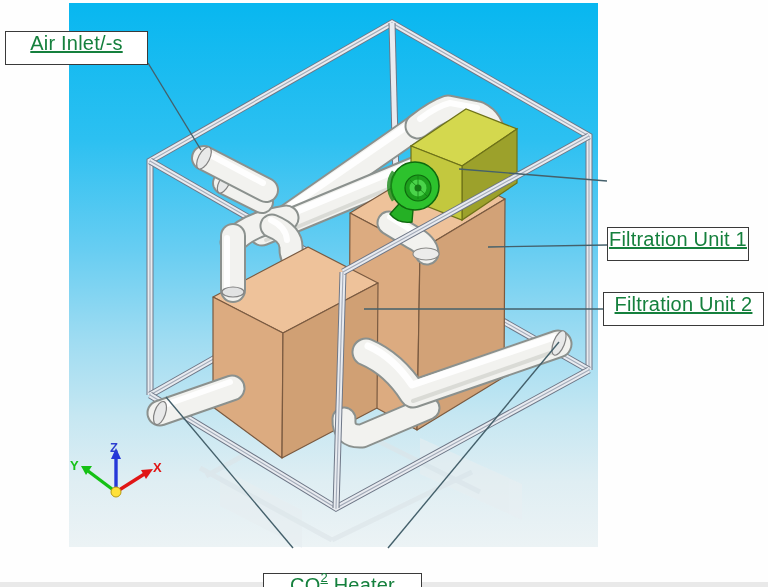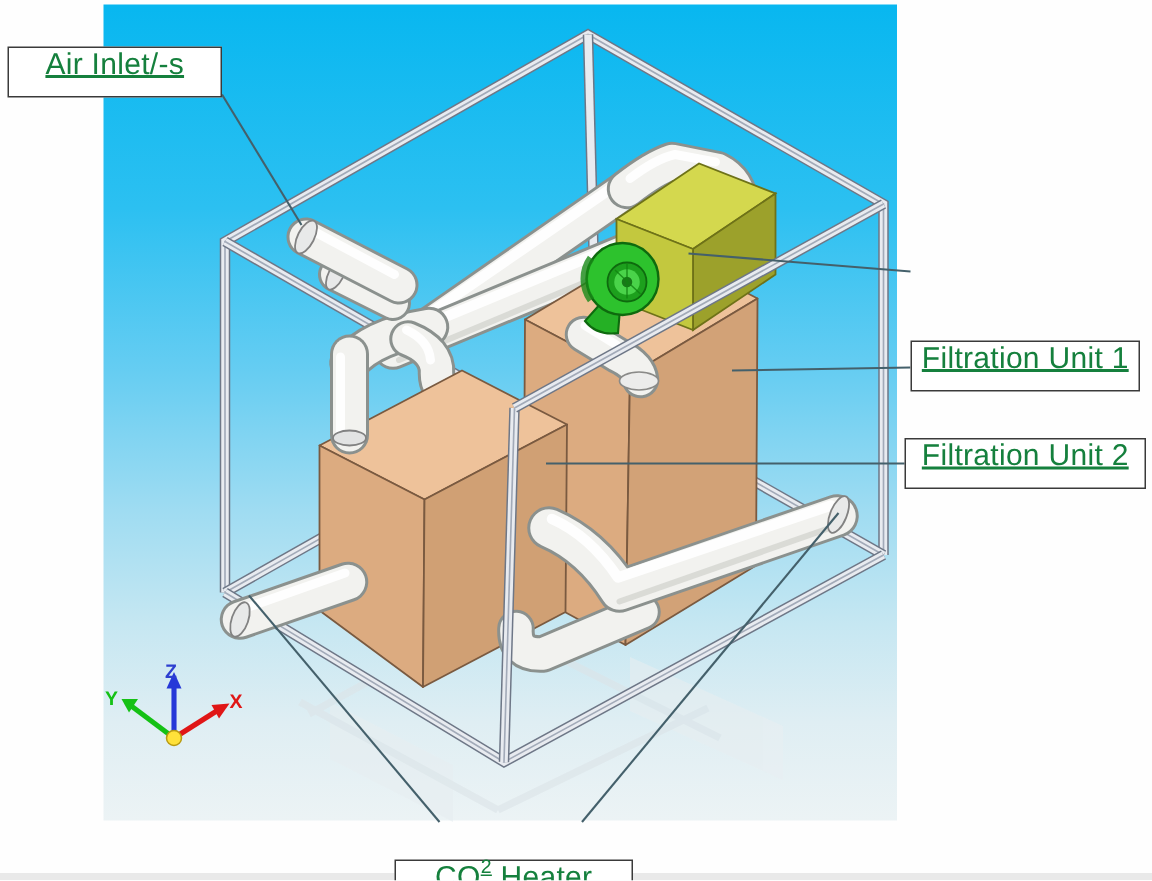--- a/index.html
+++ b/index.html
@@ -192,21 +192,21 @@
     <path class="leader" d="M293 548 L166 397"></path>
     <path class="leader" d="M388 548 L559 342"></path>
   </g>
 </svg>
 
 <div class="label" style="left:5px;top:31px;width:143px;height:34px;">
   <span>Air Inlet/-s</span>
 </div>
 
 
-<div class="label" style="left:607px;top:227px;width:153px;height:34px;">
+<div class="label" style="left:607px;top:227px;width:142px;height:34px;">
   <span>Filtration Unit 1</span>
 </div>
 
 <div class="label" style="left:603px;top:292px;width:161px;height:34px;">
   <span>Filtration Unit 2</span>
 </div>
 
 <div class="label" style="left:263px;top:573px;width:159px;height:36px;">
   <span>CO</span><sub>2</sub>&nbsp;<span>Heater</span>
 </div>

